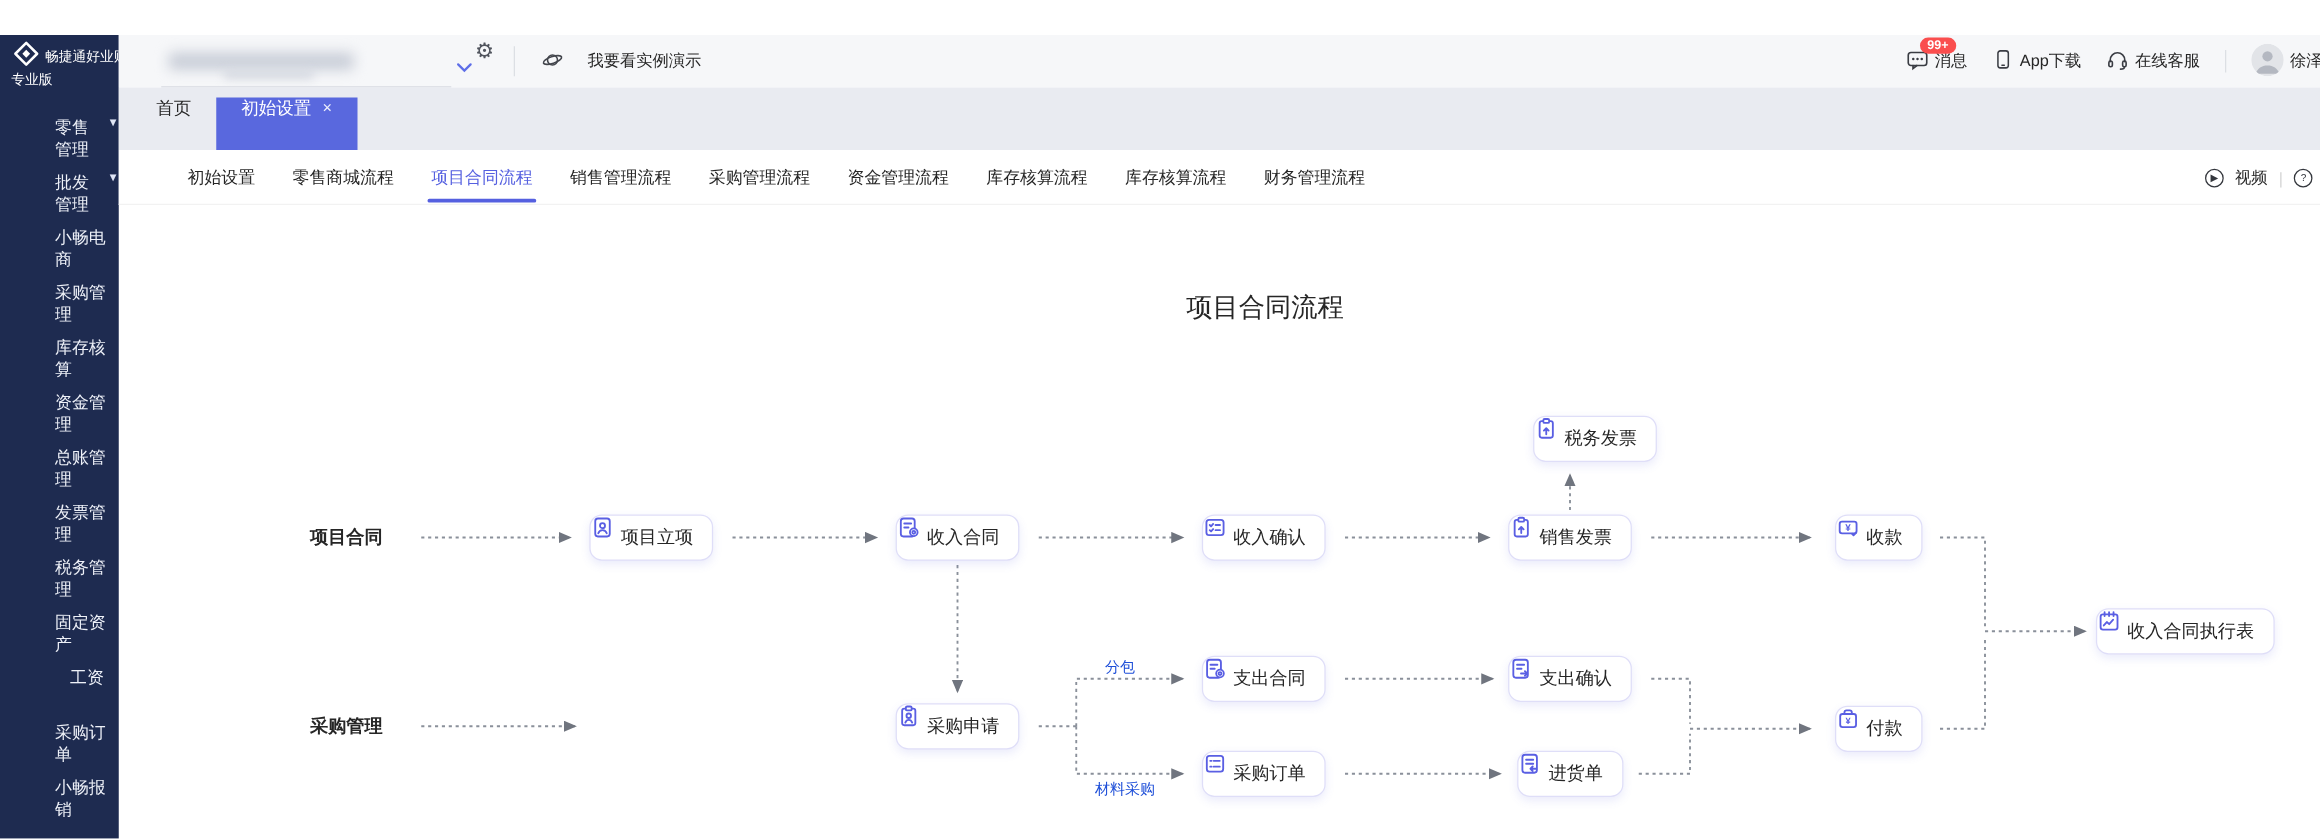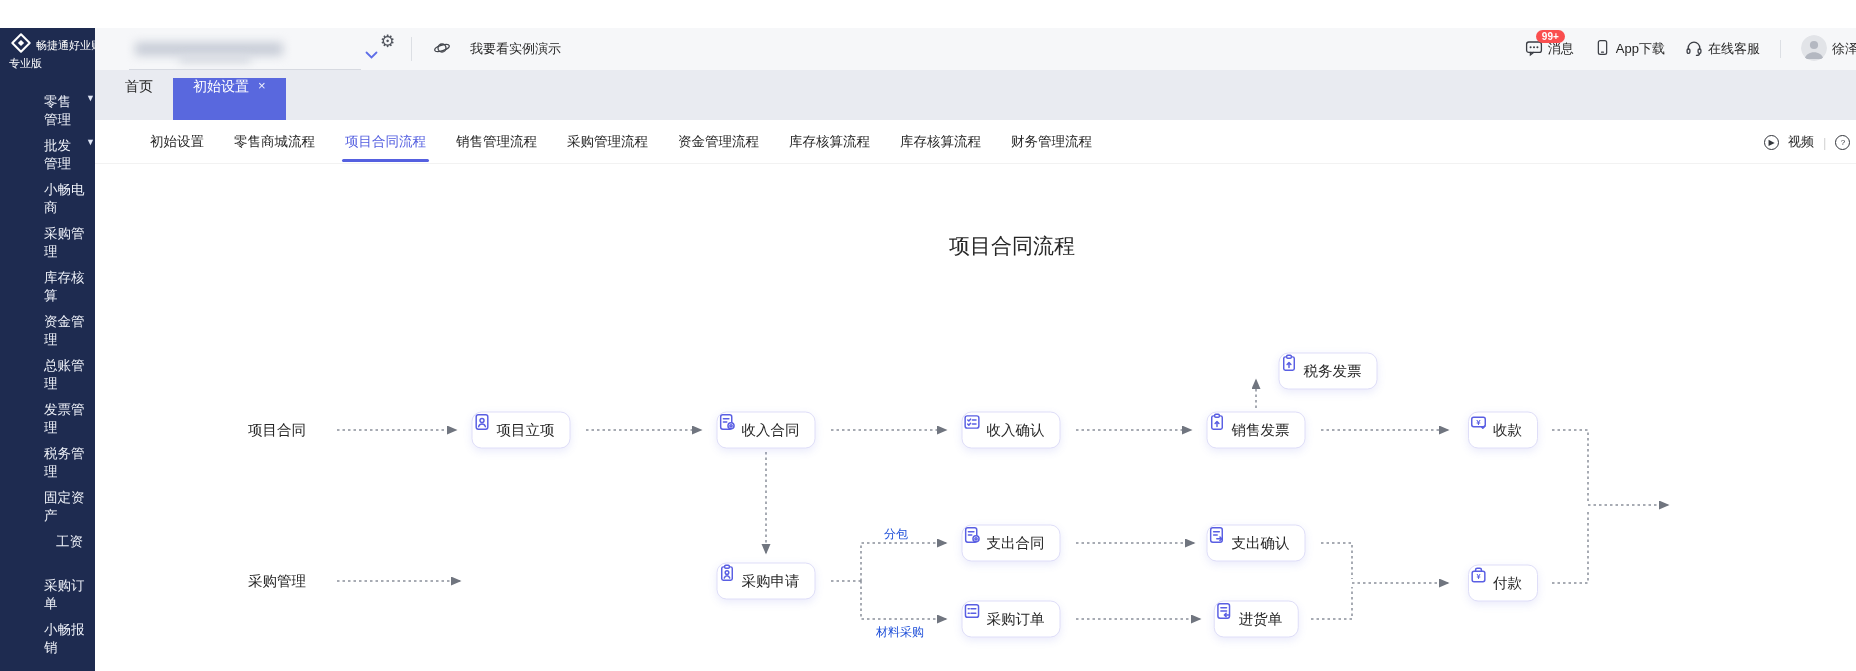--- a/index.html
+++ b/index.html
@@ -53,21 +53,21 @@
   .dg-title{position:absolute;left:1012px;top:232px;transform:translateX(-50%);
             font-size:21px;font-weight:500;color:#262626;}
   .flow{position:absolute;left:0;top:0;width:1856px;height:671px;pointer-events:none;}
   .flow svg{position:absolute;left:0;top:0;}
   .flow polyline{fill:none;stroke:#8a909a;stroke-width:1.5;stroke-dasharray:2.5 3;}
   .fnode{position:absolute;transform:translate(-50%,-50%);display:inline-flex;align-items:center;
          gap:9px;padding:8px 15px;background:#fff;border:1px solid #dfdef8;border-radius:10px;
          box-shadow:0 3px 8px rgba(93,98,224,.13);font-size:14.5px;color:#262626;
          white-space:nowrap;pointer-events:auto;cursor:pointer;}
   .fnode .nicon{display:flex;}
-  .rlabel{position:absolute;transform:translate(-50%,-50%);font-size:14.5px;font-weight:400;
+  .rlabel{position:absolute;transform:translate(-50%,-50%);font-size:14.5px;font-weight:700;
           color:#262626;white-space:nowrap;}
   .elabel{position:absolute;transform:translate(-50%,-50%);font-size:12px;color:#1d4ed8;white-space:nowrap;}
 </style>
 </head>
 <body>
 
 <div id="app">
 
   <div class="side">
     <div class="brand-row">
@@ -290,39 +290,48 @@
       <div class="fnode" style="left: 1256px; top: 430px;">
         <span class="nicon">
           <svg width="19" height="19" viewBox="0 0 18 18" fill="none" stroke="#5a5fe3" stroke-width="1.4" stroke-linecap="round" stroke-linejoin="round">
             <rect x="4" y="3.2" width="10" height="12.6" rx="1.6"></rect>
             <rect x="6.8" y="1.6" width="4.4" height="3" rx="1" fill="#fff"></rect>
             <path d="M9 13.2V8.8M7.2 10.4L9 8.6l1.8 1.8"></path>
           </svg>
         </span>
         <span>销售发票</span>
       </div>
-      <div class="fnode" style="left: 1328px; top: 351px; margin-top: 20px;">
+      <div class="fnode" style="left: 1276px; top: 351px;">
         <span class="nicon">
           <svg width="19" height="19" viewBox="0 0 18 18" fill="none" stroke="#5a5fe3" stroke-width="1.4" stroke-linecap="round" stroke-linejoin="round">
             <rect x="4" y="3.2" width="10" height="12.6" rx="1.6"></rect>
             <rect x="6.8" y="1.6" width="4.4" height="3" rx="1" fill="#fff"></rect>
             <path d="M9 13.2V8.8M7.2 10.4L9 8.6l1.8 1.8"></path>
           </svg>
         </span>
         <span>税务发票</span>
       </div>
       <div class="fnode" style="left: 1503px; top: 430px;">
         <span class="nicon">
           <svg width="19" height="19" viewBox="0 0 18 18" fill="none" stroke="#5a5fe3" stroke-width="1.4" stroke-linecap="round" stroke-linejoin="round">
             <rect x="2.6" y="4.6" width="12.8" height="8.8" rx="1.8"></rect>
             <text x="9" y="11.4" font-size="7.5" text-anchor="middle" fill="#5a5fe3" stroke="none" font-weight="bold">¥</text>
             <path d="M12 13.8l1.1 1.1 1.9-1.9"></path>
           </svg>
         </span>
         <span>收款</span>
+      </div>
+      <div class="fnode" style="left: 1748px; top: 505px;">
+        <span class="nicon">
+          <svg width="19" height="19" viewBox="0 0 18 18" fill="none" stroke="#5a5fe3" stroke-width="1.4" stroke-linecap="round" stroke-linejoin="round">
+            <rect x="2.6" y="3.8" width="12.8" height="11.6" rx="1.8"></rect>
+            <path d="M5.6 2.2v2.8M9 2.2v2.8M12.4 2.2v2.8M5 12.2l2.3-2.6 1.8 1.6 3-3.4"></path>
+          </svg>
+        </span>
+        <span>收入合同执行表</span>
       </div>
       <div class="fnode" style="left: 1011px; top: 543px; text-align: right;">
         <span class="nicon">
           <svg width="19" height="19" viewBox="0 0 18 18" fill="none" stroke="#5a5fe3" stroke-width="1.4" stroke-linecap="round" stroke-linejoin="round">
             <rect x="3" y="2.2" width="10.5" height="13.6" rx="2"></rect>
             <path d="M5.6 6h5.2M5.6 9h3.2"></path>
             <circle cx="12.8" cy="12.6" r="2.9" fill="#fff"></circle>
             <circle cx="12.8" cy="12.6" r="1.1"></circle>
           </svg>
         </span>

